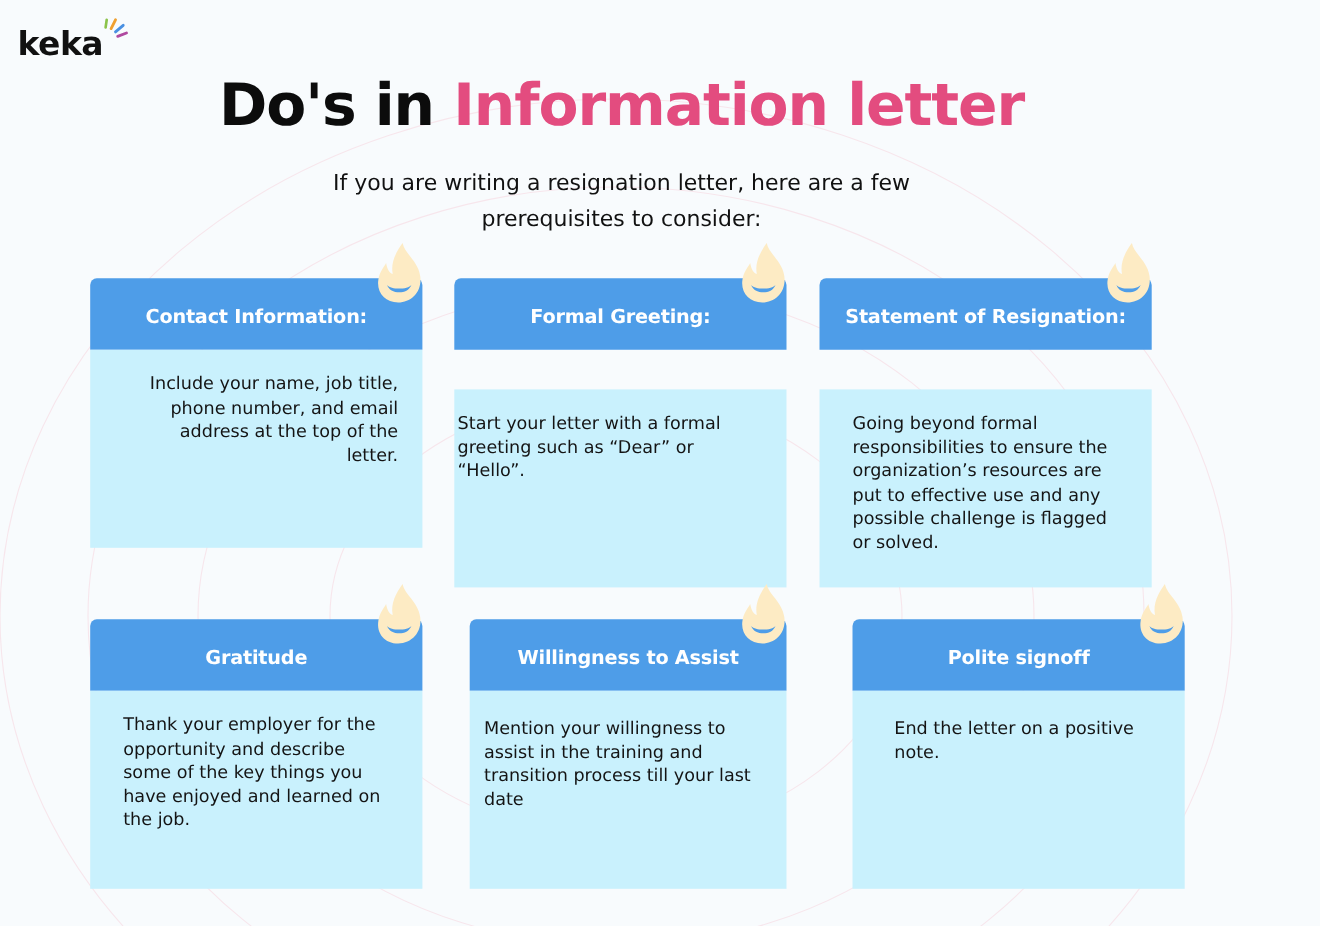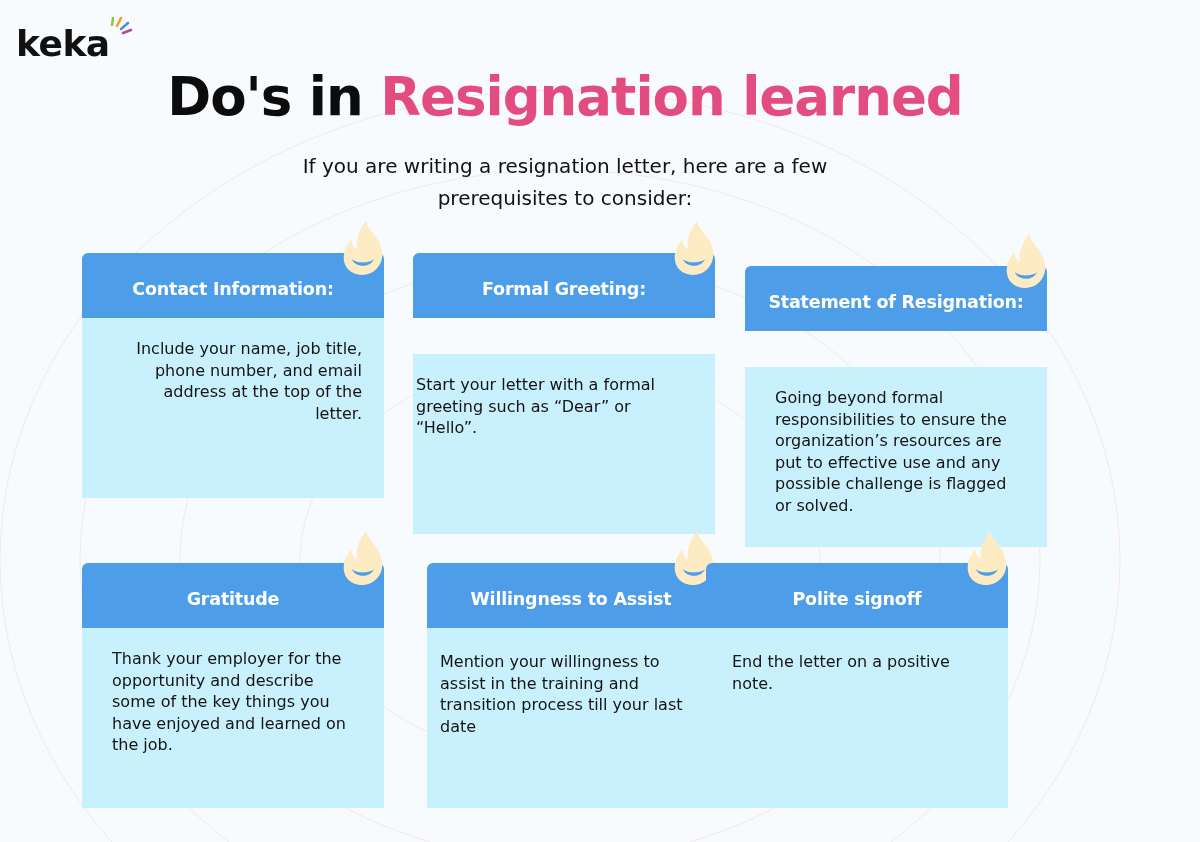--- a/index.html
+++ b/index.html
@@ -10,21 +10,21 @@
       position: relative;
       color: #111;
     }
     .bg-arcs { position: absolute; left: 0; top: 0; width: 1200px; height: 842px; z-index: 0; pointer-events: none; }
     .logo {
       position: absolute; left: 16px; top: 18px; z-index: 2;
       display: flex; align-items: flex-start;
     }
     .logo-text {
       font-family: "DejaVu Sans", sans-serif;
-      font-weight: bold; font-size: 36px; letter-spacing: -0.5px; color: #111;
+      font-weight: bold; font-size: 30px; letter-spacing: -0.5px; color: #111;
       line-height: 1;
       margin-top: 8px;
     }
     .logo-rays { width: 28px; height: 28px; margin-left: -2px; margin-top: -4px; }
     .title {
       position: absolute; left: 0; top: 62px; width: 1130px; text-align: center; z-index: 2;
       font-family: "DejaVu Sans", sans-serif;
       font-weight: bold; font-size: 53px; letter-spacing: -1px; line-height: 70px;
     }
     .title .t-black { color: #0c0c0c; }
@@ -71,21 +71,21 @@
   <span class="logo-text">keka</span>
   <svg class="logo-rays" viewBox="0 0 28 28">
     <line x1="5" y1="4" x2="4" y2="11" stroke="#8bc34a" stroke-width="2.4" stroke-linecap="round"></line>
     <line x1="13" y1="4" x2="9" y2="12" stroke="#f0a030" stroke-width="2.6" stroke-linecap="round"></line>
     <line x1="20" y1="9" x2="13" y2="15" stroke="#4a90e2" stroke-width="2.6" stroke-linecap="round"></line>
     <line x1="23" y1="16" x2="15" y2="19" stroke="#b04aa0" stroke-width="2.6" stroke-linecap="round"></line>
   </svg>
 </div>
 
 <h1 class="title">
-  <span class="t-black">Do's in </span><span class="t-pink">Resignation learned</span>
+  <span class="t-black">Do's in </span><span class="t-pink">Information letter</span>
 </h1>
 
 <div class="subtitle">
   <div>If you are writing a resignation letter, here are a few</div>
   <div>prerequisites to consider:</div>
 </div>
 
 <div class="card" style="left:82px; top:253px;text-align:right;">
   <svg class="flame" viewBox="0 0 46 58">
     <path d="M26 2 C28 12 40 18 42 32 C44 46 34 56 22 56 C10 56 2 47 4 35 C5 28 9 24 11 20 C12 26 14 29 17 30 C15 20 20 10 26 2 Z" fill="#fdebc4"></path>
@@ -97,21 +97,21 @@
 
 <div class="card" style="left:413px; top:253px;">
   <svg class="flame" viewBox="0 0 46 58">
     <path d="M26 2 C28 12 40 18 42 32 C44 46 34 56 22 56 C10 56 2 47 4 35 C5 28 9 24 11 20 C12 26 14 29 17 30 C15 20 20 10 26 2 Z" fill="#fdebc4"></path>
     <path d="M12 40 C14 48 30 50 34 40 C31 44 16 45 12 40 Z" fill="#4e9de8"></path>
   </svg>
   <div class="card-header">Formal Greeting:</div>
   <div class="card-body" style="padding-left:3px;margin-top:36px;">Start your letter with a formal greeting such as “Dear” or “Hello”.</div>
 </div>
 
-<div class="card" style="left:745px; top:266px;">
+<div class="card" style="left:745px; top:253px;">
   <svg class="flame" viewBox="0 0 46 58">
     <path d="M26 2 C28 12 40 18 42 32 C44 46 34 56 22 56 C10 56 2 47 4 35 C5 28 9 24 11 20 C12 26 14 29 17 30 C15 20 20 10 26 2 Z" fill="#fdebc4"></path>
     <path d="M12 40 C14 48 30 50 34 40 C31 44 16 45 12 40 Z" fill="#4e9de8"></path>
   </svg>
   <div class="card-header">Statement of Resignation:</div>
   <div class="card-body" style="margin-top:36px;">Going beyond formal responsibilities to ensure the organization’s resources are put to effective use and any possible challenge is flagged or solved.</div>
 </div>
 
 <div class="card" style="left:82px; top:563px;border-radius:27px;">
   <svg class="flame" viewBox="0 0 46 58">
@@ -124,20 +124,20 @@
 
 <div class="card" style="left:413px; top:563px;padding-left:14px;">
   <svg class="flame" viewBox="0 0 46 58">
     <path d="M26 2 C28 12 40 18 42 32 C44 46 34 56 22 56 C10 56 2 47 4 35 C5 28 9 24 11 20 C12 26 14 29 17 30 C15 20 20 10 26 2 Z" fill="#fdebc4"></path>
     <path d="M12 40 C14 48 30 50 34 40 C31 44 16 45 12 40 Z" fill="#4e9de8"></path>
   </svg>
   <div class="card-header">Willingness to Assist</div>
   <div class="card-body" style="padding-left:13px; padding-top:23px;">Mention your willingness to assist in the training and transition process till your last date</div>
 </div>
 
-<div class="card" style="left:706px; top:563px;">
+<div class="card" style="left:775px; top:563px;">
   <svg class="flame" viewBox="0 0 46 58">
     <path d="M26 2 C28 12 40 18 42 32 C44 46 34 56 22 56 C10 56 2 47 4 35 C5 28 9 24 11 20 C12 26 14 29 17 30 C15 20 20 10 26 2 Z" fill="#fdebc4"></path>
     <path d="M12 40 C14 48 30 50 34 40 C31 44 16 45 12 40 Z" fill="#4e9de8"></path>
   </svg>
   <div class="card-header">Polite signoff</div>
-  <div class="card-body" style="padding-left:26px; padding-top:23px;">End the letter on a positive note.</div>
+  <div class="card-body" style="padding-left:38px; padding-top:23px;">End the letter on a positive note.</div>
 </div>
 
 </body></html>

